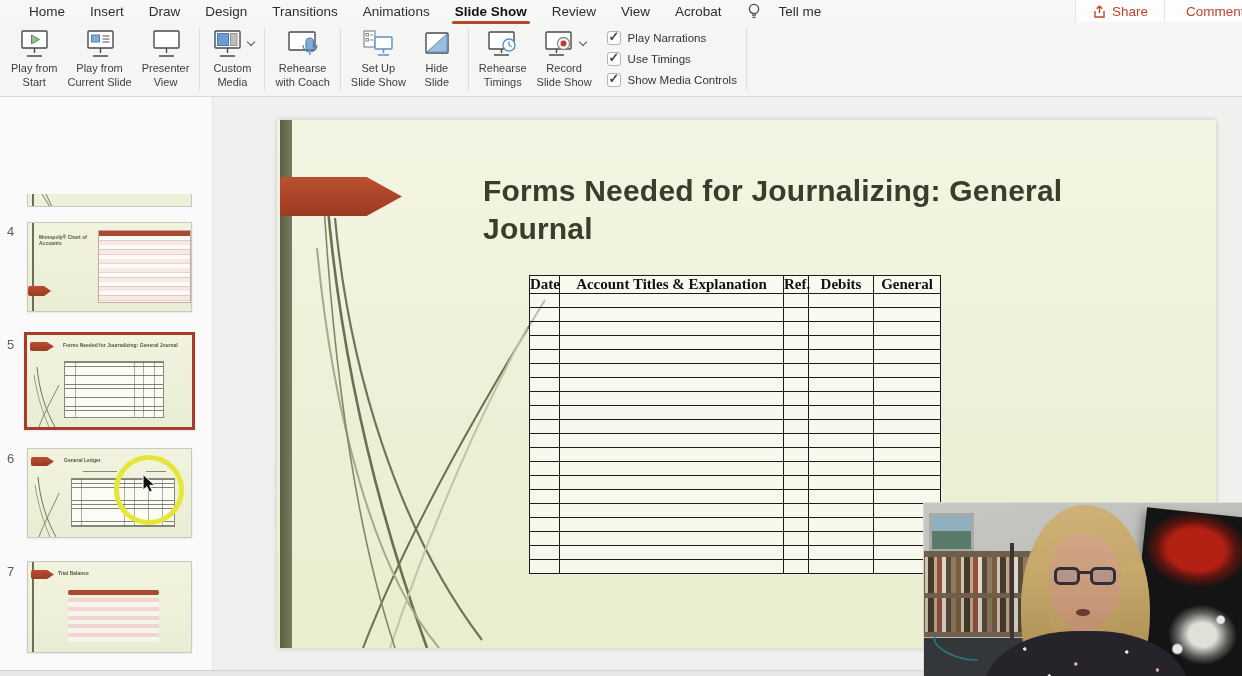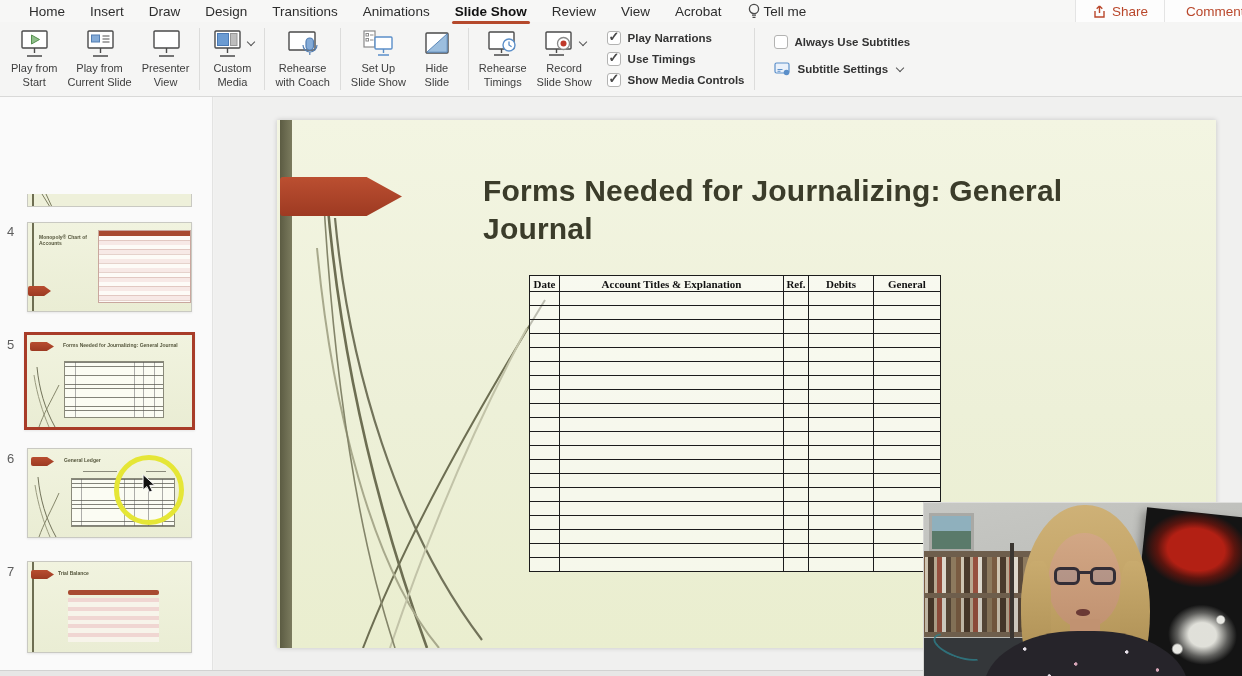--- a/index.html
+++ b/index.html
@@ -6,37 +6,37 @@
   html,body { width:1242px; height:676px; overflow:hidden; }
   body { font-family:"Liberation Sans", sans-serif; background:#f2f2f1; position:relative; }
   .window { position:absolute; inset:0; overflow:hidden; }
 
   
   .menubar { position:absolute; left:0; top:0; width:1242px; height:22px; background:#f7f7f6; z-index:10; }
   .tabs { position:absolute; left:28px; top:0; height:22px; display:flex; gap:23px; align-items:center; }
   .tab { font-size:13.5px; color:#2d2d2d; white-space:nowrap; position:relative; padding:2px 1px; cursor:default; }
   .tab.active { font-weight:bold; color:#111; }
   .tab.active::after { content:""; position:absolute; left:-2px; right:-2px; bottom:-3px; height:3px; background:#b5492c; border-radius:2px; }
-  .tab-tellme { display:flex; align-items:center; gap:3px; }
+  .tab-tellme { display:flex; align-items:center; gap:18px; }
   .topright { position:absolute; right:0; top:0; height:22px; display:flex; z-index:11; }
   .tr-btn { display:flex; align-items:center; gap:5px; font-size:13.5px; color:#b9472b; padding:0 16px; height:22px; background:#fdfdfd; border-left:1px solid #e4e4e4; white-space:nowrap; }
   .tr-btn:last-child { padding-right:2px; width:78px; overflow:hidden; }
 
   
   .ribbon { position:absolute; left:0; top:22px; width:1242px; height:75px; background:#f5f5f4; border-bottom:1px solid #d9d9d8; display:flex; align-items:flex-start; padding:3px 0 0 6px; z-index:9; }
   .rbtn { display:flex; flex-direction:column; align-items:center; justify-content:flex-start; padding:2px 5px; min-width:52px; }
   .rbtn .icon-wrap { height:34px; display:flex; align-items:center; justify-content:center; gap:2px; }
   .rbtn .lbl { font-size:11px; color:#3d3d3d; text-align:center; line-height:1.25; margin-top:1px; white-space:nowrap; }
   .rdiv { width:1px; height:62px; background:#dcdcdb; margin:3px 5px 0 5px; flex:none; }
   .chev { width:6px; height:6px; border-right:1.6px solid #555; border-bottom:1.6px solid #555; transform:rotate(45deg); display:inline-block; margin-left:2px; margin-top:-4px; flex:none; }
   .ck-group { display:flex; flex-direction:column; gap:7px; margin:6px 4px 0 10px; }
   .ck-row { display:flex; align-items:center; gap:7px; }
   .cbx { width:14px; height:14px; background:#fff; border:1px solid #b3b3b2; border-radius:3px; position:relative; flex:none; }
   .cbx.checked::after { content:"\2713"; position:absolute; left:1px; top:-3px; font-size:13px; font-weight:bold; color:#4a4a4a; }
-  .ck-lbl { font-size:11.5px; color:#333; white-space:nowrap;font-weight:bold; }
+  .ck-lbl { font-size:11.5px; color:#333; white-space:nowrap; }
   .sub-group { display:flex; flex-direction:column; gap:13px; margin:10px 0 0 14px; }
 
   
   .panel { position:absolute; left:0; top:97px; width:213px; height:579px; background:#fafafa; border-right:1px solid #e3e3e2; z-index:5; }
   .thumb-num { position:absolute; left:7px; width:16px; font-size:13px; color:#5e5e5e; text-align:left; }
   .thumb { position:absolute; left:27px; width:165px; background:linear-gradient(180deg,#f1f3df,#eaedd4); border:1px solid #c9c9c2; box-shadow:0 1px 2px rgba(0,0,0,.08); overflow:hidden; cursor:pointer; }
   .thumb.sel { left:24px; width:171px; border:3px solid #a83c28; }
   .t-partial { position:absolute; left:27px; top:97px; width:165px; height:13px; background:#eef0da; border:1px solid #c9c9c2; border-top:none; overflow:hidden; }
   .mini-bar { position:absolute; left:4px; top:0; bottom:0; width:2px; background:#6e6e52; }
   .mini-title { position:absolute; font-weight:bold; color:#55563c; font-size:10px; transform:scale(0.5); transform-origin:top left; line-height:1.25; width:200%; }
@@ -48,21 +48,21 @@
   
   .editor { position:absolute; left:214px; top:97px; right:0; bottom:0; background:#f0f0ef; }
   .statusbar { position:absolute; left:0; right:0; bottom:0; height:6px; background:#e7e7e6; border-top:1px solid #d2d2d1; z-index:6; }
   .slide { position:absolute; left:277px; top:120px; width:939px; height:528px; background:linear-gradient(180deg,#f3f5e2 0%,#edf0d8 55%,#eaeecf 100%); box-shadow:0 0 5px rgba(0,0,0,.18); z-index:4; overflow:hidden; }
   .slide-bar { position:absolute; left:3px; top:0; width:12px; height:100%; background:linear-gradient(90deg,#5c5c43,#7b7b5e); }
   .grass { position:absolute; left:0; bottom:0; pointer-events:none; }
   .slide-arrow { position:absolute; left:3px; top:57px; width:122px; height:39px; background:linear-gradient(180deg,#bb4f31,#9e3a22); clip-path:polygon(0 0,71% 0,100% 50%,71% 100%,0 100%); border-radius:3px; }
   .slide-title { position:absolute; left:206px; top:52px; width:620px; font-size:30px; font-weight:bold; color:#3b3c2a; line-height:1.27; letter-spacing:.2px; }
   .jtable { position:absolute; left:252px; top:155px; border-collapse:collapse; table-layout:fixed; width:411px; background:rgba(255,255,255,.55); }
   .jtable td, .jtable th { border:1px solid #1c1c1c; padding:0; height:14px; }
-  .jtable th { height:16px; font-family:"Liberation Serif", serif; font-size:11px; font-weight:bold; color:#111; }
+  .jtable th { height:16px; font-family:"Liberation Serif", serif; font-size:15px; font-weight:bold; color:#111; }
 
   
   .webcam { position:absolute; left:923px; top:502px; width:319px; height:174px; background:linear-gradient(165deg,#c7c8c4,#b2b3af); overflow:hidden; z-index:50; border-top:1px solid #dededc; border-left:1px solid #d6d6d4; }
   .wc-pic { position:absolute; left:5px; top:10px; width:45px; height:39px; border:3px solid #a9a9a5; background:linear-gradient(180deg,#8fb0bd 0 45%,#5a7a6a 45% 100%); }
   .wc-shelfwood { position:absolute; background:#6e5e4c; }
   .wc-books { position:absolute; background:repeating-linear-gradient(90deg,#7a5c42 0 5px,#cfc5b2 5px 8px,#4a3a2c 8px 14px,#b8a890 14px 17px,#97503e 17px 22px,#ddd8cc 22px 26px,#5a4a3a 26px 31px,#8d7a5e 31px 36px); }
   .wc-post { position:absolute; width:4px; background:#3a3631; }
   .wc-desk { position:absolute; left:-4px; bottom:-2px; width:168px; height:40px; background:#34373a; }
   .wc-wire { position:absolute; left:8px; bottom:18px; width:54px; height:22px; border:2px solid #2e7f8a; border-radius:50%; border-top-color:transparent; border-right-color:transparent; transform:rotate(20deg); opacity:.8; }
   .wc-paint { position:absolute; right:-14px; top:10px; width:118px; height:168px; transform:rotate(6deg); background:#141414; box-shadow:-4px 4px 8px rgba(0,0,0,.3);
@@ -258,35 +258,20 @@
         <span class="ck-lbl">Use Timings</span>
       </div>
       <div class="ck-row">
         <span class="cbx checked"></span>
         <span class="ck-lbl">Show Media Controls</span>
       </div>
     </div>
 
     <div class="rdiv"></div>
 
-    <div class="sub-group">
-      <div class="ck-row">
-        <span class="cbx"></span>
-        <span class="ck-lbl">Always Use Subtitles</span>
-      </div>
-      <div class="ck-row">
-        <svg width="17" height="14" viewBox="0 0 17 14">
-            <rect x="1" y="1" width="14" height="10" rx="1.5" fill="#eaf1fa" stroke="#5b8fc9" stroke-width="1.2"></rect>
-            <path d="M3.5 7.5 h5 M3.5 9.3 h3" stroke="#5b8fc9" stroke-width="1.1"></path>
-            <circle cx="12.5" cy="10.5" r="2.8" fill="#5b8fc9"></circle>
-          </svg>
-        <span class="ck-lbl">Subtitle Settings</span>
-        <span class="chev" style="margin-top:-2px;"></span>
-      </div>
-    </div>
   </div>
 
   <div class="panel">
 
     <div class="t-partial">
       <div class="mini-bar"></div>
       <svg width="40" height="13" style="position:absolute;left:8px;top:0;">
           <path d="M6 0 L14 13 M10 0 L16 13" stroke="#7a7b5e" stroke-width="1" fill="none"></path>
         </svg>
     </div>

